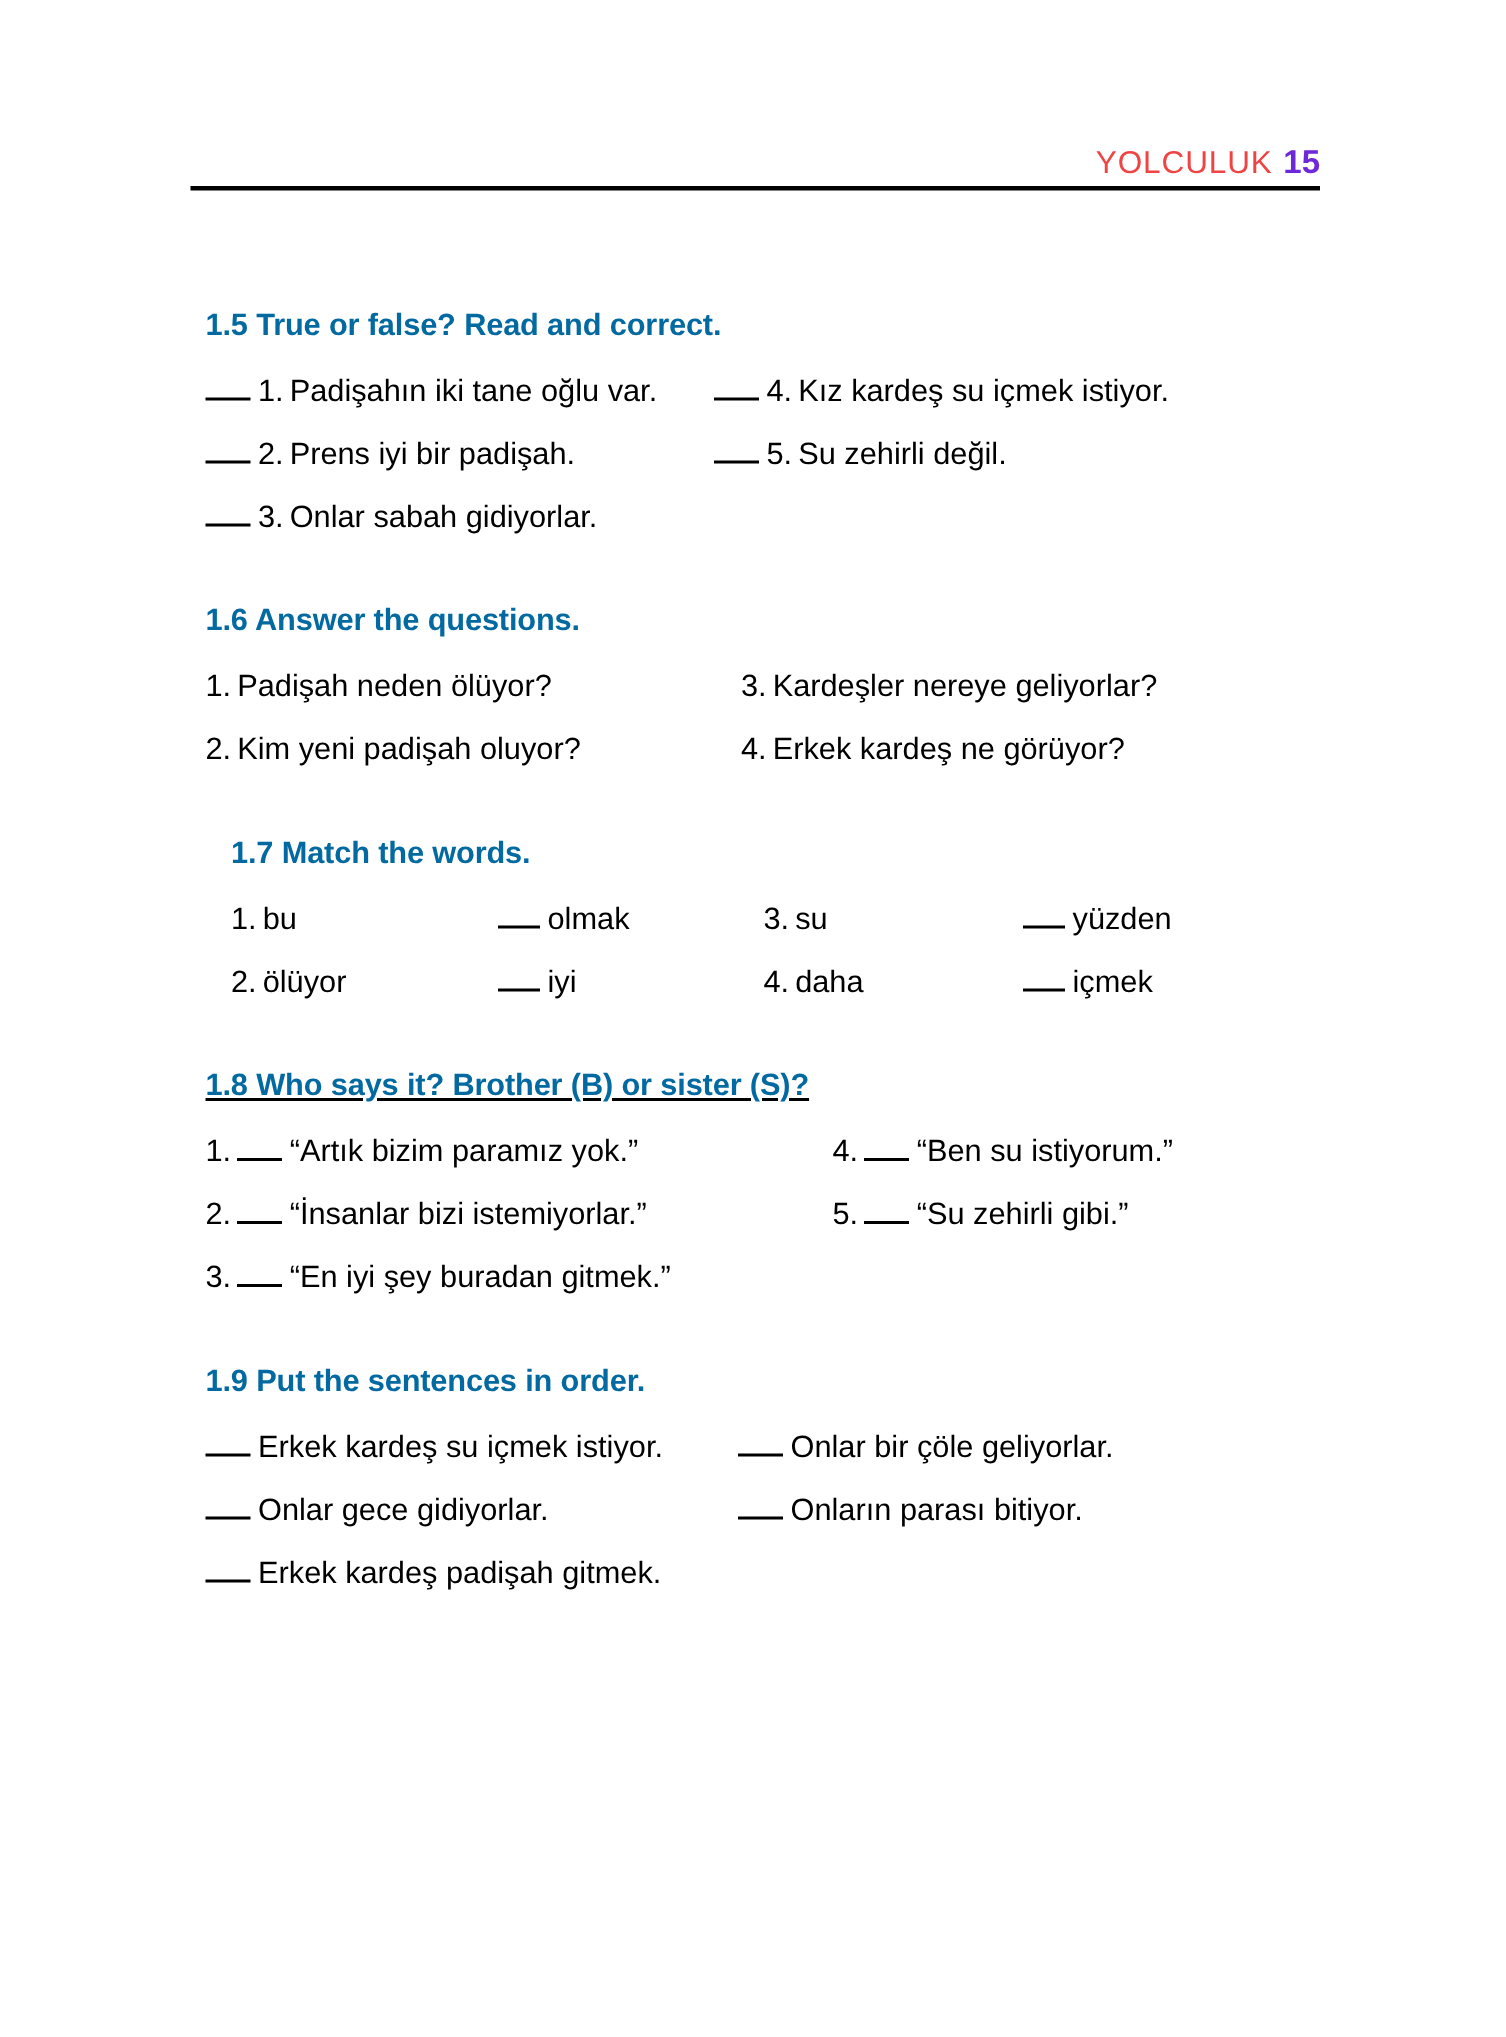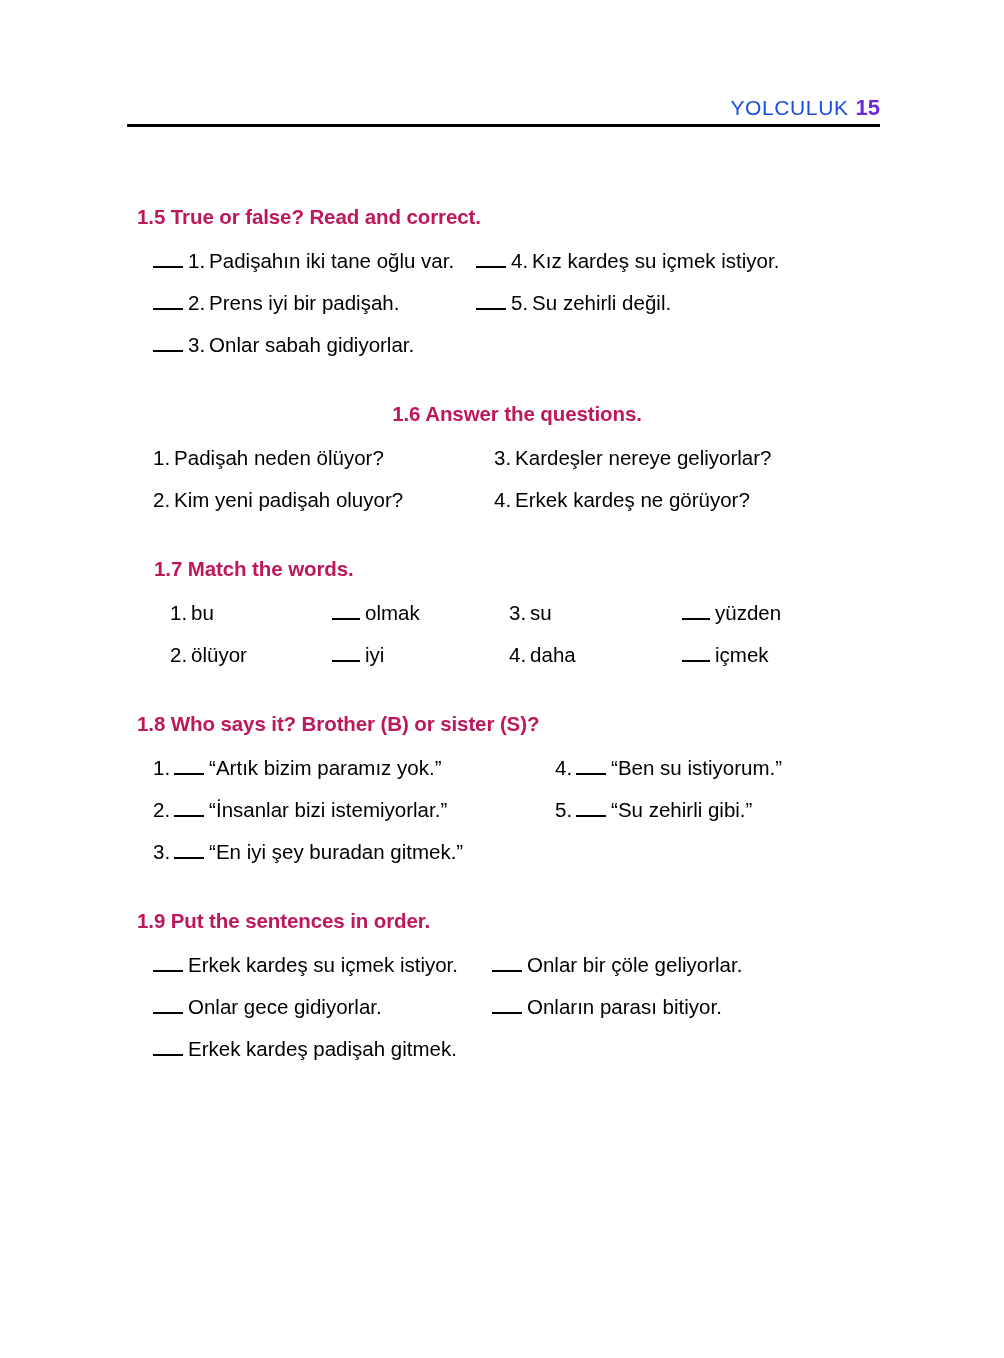--- a/index.html
+++ b/index.html
@@ -26,21 +26,21 @@
     left: 127px;
     top: 95px;
     width: 753px;
     text-align: right;
     white-space: nowrap;
   }
 
   .header-title {
     font-size: 21px;
     letter-spacing: 0.6px;
-    color: #1d4ed8;
+    color: #ef4444;
   }
 
   .header-pageno {
     font-size: 22px;
     font-weight: bold;
     color: #6d28d9;
     margin-left: 7px;
   }
 
   .header-rule {
@@ -58,21 +58,21 @@
     left: 137px;
     top: 205px;
     width: 760px;
   }
 
   .section {
     margin-bottom: 31px;
   }
 
   .section-heading {
-    color: #be185d;
+    color: #0369a1;
     font-weight: bold;
     font-size: 20.5px;
     margin: 0 0 11px 0;
     white-space: nowrap;
     letter-spacing: -0.1px;
   }
 
   .row {
     display: block;
     position: relative;
@@ -105,34 +105,34 @@
   .num {
     display: inline-block;
     margin-right: 4px;
   }
 
   .txt {
     display: inline-block;
   }
 
   
-  .c1 { left: 16px; }
+  .c1 { left: 0px; }
 
   .s15-c2 { left: 339px; }
   .s16-c2 { left: 357px; }
   .s17-c2 { left: 178px; }
   .s17-c3 { left: 355px; }
   .s17-c4 { left: 528px; }
   .s18-c2 { left: 418px; text-align: right; }
   .s19-c2 { left: 355px; }
 
   .sec-1-5 { margin-bottom: 36px; }
-  .sec-1-6 { margin-bottom: 36px; text-align: center; }
+  .sec-1-6 { margin-bottom: 36px; }
   .sec-1-7 { margin-bottom: 36px; margin-left: 17px; }
-  .sec-1-8 { margin-bottom: 36px; }
+  .sec-1-8 { margin-bottom: 36px; text-decoration: underline; }
   .sec-1-9 { margin-bottom: 0; }
 </style>
 </head>
 <body>
 
 <div class="page">
 
   <div class="page-header">
     <span class="header-title">YOLCULUK</span><span class="header-pageno">15</span>
   </div>

